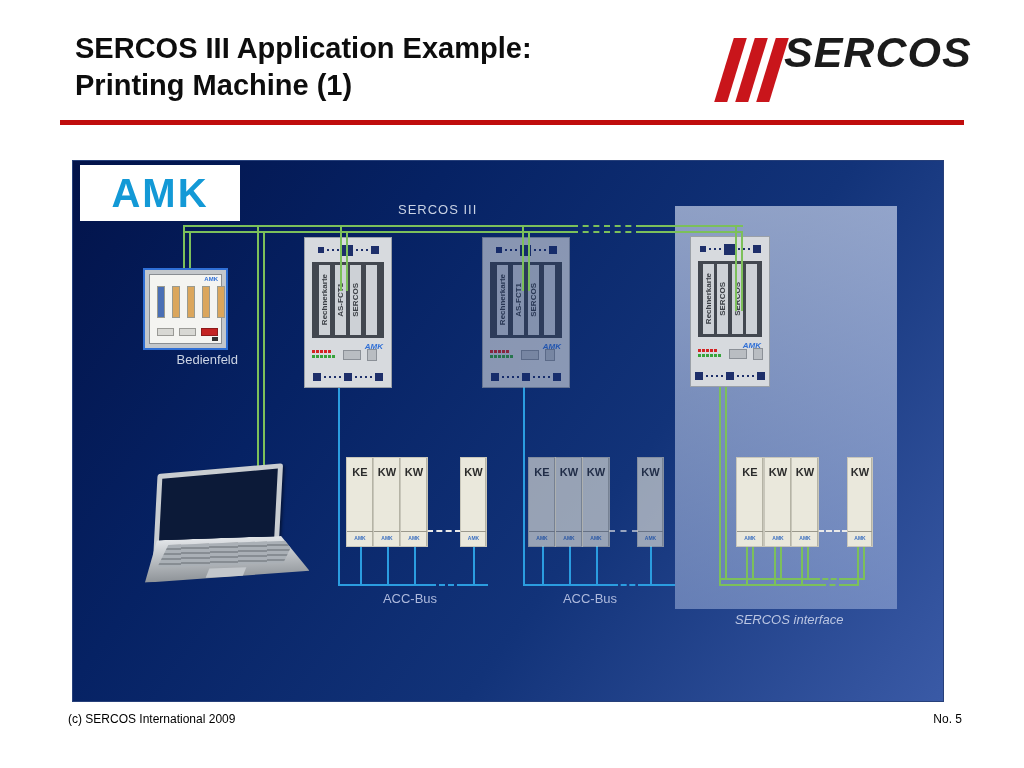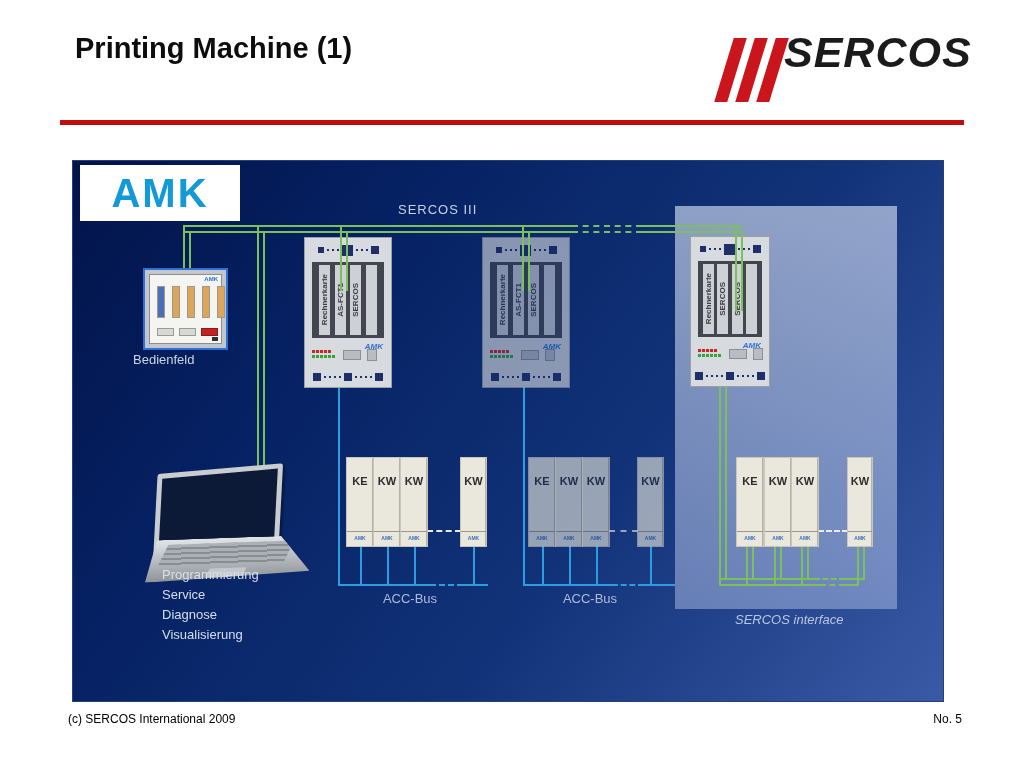--- a/index.html
+++ b/index.html
@@ -43,21 +43,21 @@
            border:2px solid #2f6fd6;padding:4px;box-sizing:border-box;z-index:3;}
   .screen{position:relative;width:100%;height:100%;background:#f4f4f1;border:1px solid #8a8e92;box-sizing:border-box;}
   .screen-brand{position:absolute;top:1px;right:3px;font-size:6px;font-weight:bold;color:#2f6fd6;}
   .gauges{position:absolute;top:11px;left:7px;display:flex;gap:7px;}
   .gauge{width:6px;height:30px;border:1px solid #9a9a8e;background:#dba65c;}
   .gauge.blue{background:#4a6fb5;}
   .btn-row{position:absolute;bottom:7px;left:7px;display:flex;gap:5px;}
   .scr-btn{width:15px;height:6px;background:#d8d8d4;border:1px solid #9a9a96;}
   .scr-btn.red{background:#c32222;border-color:#8c1a1a;}
   .scr-corner{position:absolute;bottom:2px;right:3px;width:6px;height:4px;background:#333;}
-  .panel-name{position:absolute;left:60px;top:191px;width:105px;text-align:left;font-size:13px;color:#ccd4e4;z-index:3;}
+  .panel-name{position:absolute;left:60px;top:191px;width:105px;text-align:right;font-size:13px;color:#ccd4e4;z-index:3;}
 
   
   .ctrl{position:absolute;width:86px;height:149px;background:#d7dade;box-shadow:0 0 0 1px #9aa0a8;z-index:3;}
   .ctrl.narrow{width:78px;}
   .ctrl-top,.ctrl-bottom{display:flex;align-items:center;justify-content:center;gap:3px;height:24px;}
   .ctrl-bottom{position:absolute;bottom:0;left:0;right:0;height:20px;}
   .sq-s{width:6px;height:6px;background:#1e2f6a;}
   .sq-m{width:8px;height:8px;background:#1e2f6a;}
   .sq-l{width:11px;height:11px;background:#1e2f6a;}
   .dot{width:2px;height:2px;background:#1e2f6a;}
@@ -70,21 +70,21 @@
   .led{width:3px;height:3px;}
   .led.r{background:#d42222;}
   .led.gr{background:#36a33a;}
   .conn{position:absolute;top:112px;left:38px;width:16px;height:8px;background:#b9bdc2;border:1px solid #8b9097;}
   .conn2{position:absolute;top:111px;left:62px;width:8px;height:10px;background:#b9bdc2;border:1px solid #8b9097;}
   .ghost{opacity:0.62;}
 
   
   .group{position:absolute;top:297px;width:160px;height:160px;}
   .mod{position:absolute;top:0;width:26px;height:88px;background:#eae8dc;box-shadow:inset -1px 0 0 #b5b3a5,0 0 0 1px #c8c6ba;z-index:3;}
-  .mod-label{text-align:center;font-size:11px;font-weight:bold;color:#2c2c2c;padding-top:17px;}
+  .mod-label{text-align:center;font-size:11px;font-weight:bold;color:#2c2c2c;padding-top:8px;}
   .mod-foot{position:absolute;bottom:14px;left:0;right:0;border-top:1px solid #9a988c;}
   .mod-brand{position:absolute;bottom:5px;width:100%;text-align:center;font-size:5px;font-weight:bold;color:#3a6fc0;}
   .bus-label{position:absolute;top:133px;width:80px;text-align:center;font-size:13px;color:#aebadd;}
 
   
   .laptop-screen{position:absolute;left:82px;top:308px;width:116px;height:78px;background:#0c1a38;
                  border:5px solid #c9cdd1;border-radius:3px;transform:rotate(-5deg) skewX(-8deg);
                  box-shadow:2px 2px 3px rgba(0,0,0,0.45);z-index:3;}
   .laptop-base{position:absolute;left:66px;top:377px;width:170px;height:42px;z-index:3;
                background:linear-gradient(180deg,#e2e5e8,#8e9398);transform:rotate(-2deg);
@@ -93,20 +93,21 @@
               background:repeating-linear-gradient(180deg,#aab0b6 0 3px,#878d93 3px 5px);transform:skewX(-28deg);}
   .laptop-pad{position:absolute;left:40%;bottom:6%;width:22%;height:22%;background:#c3c7cb;transform:skewX(-24deg);}
   .fn-list{position:absolute;left:89px;top:404px;font-size:13px;color:#d8dfeb;line-height:20px;z-index:3;}
 </style>
 </head>
 <body>
 
 <div class="slide">
 
   <div class="title">
+    <div>SERCOS III Application Example:</div>
     <div>Printing Machine (1)</div>
   </div>
 
   <div class="logo">
     <div class="stripes">
       <div class="stripe"></div>
       <div class="stripe"></div>
       <div class="stripe"></div>
     </div>
     <div class="logo-name">SERCOS</div>
@@ -346,26 +347,20 @@
           <span class="dot"></span>
           <span class="dot"></span>
           <span class="sq-m"></span>
       </div>
     </div>
 
     <div class="laptop-screen"></div>
     <div class="laptop-base">
       <div class="laptop-kbd"></div>
       <div class="laptop-pad"></div>
-    </div>
-    <div class="fn-list">
-      <div>Programmierung</div>
-      <div>Service</div>
-      <div>Diagnose</div>
-      <div>Visualisierung</div>
     </div>
 
     <div class="group" style="left:265px;">
       <div class="mod" style="left:9px;">
           <div class="mod-label">KE</div>
           <div class="mod-foot"></div>
           <div class="mod-brand">AMK</div>
         </div>
       <div class="mod" style="left:36px;">
           <div class="mod-label">KW</div>

